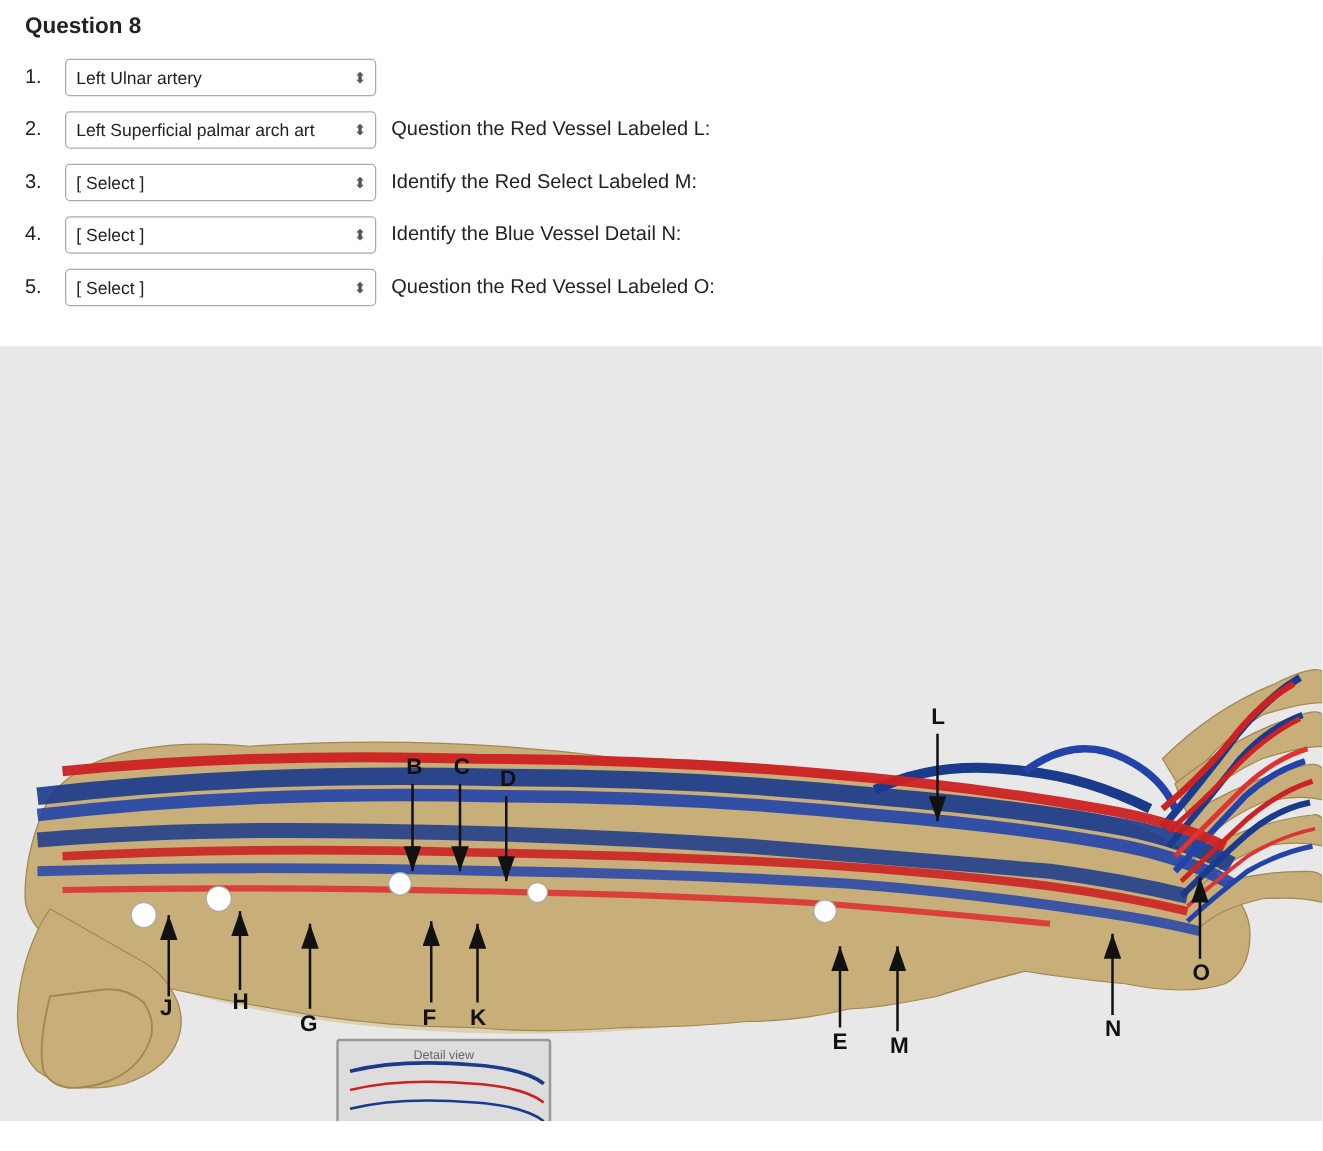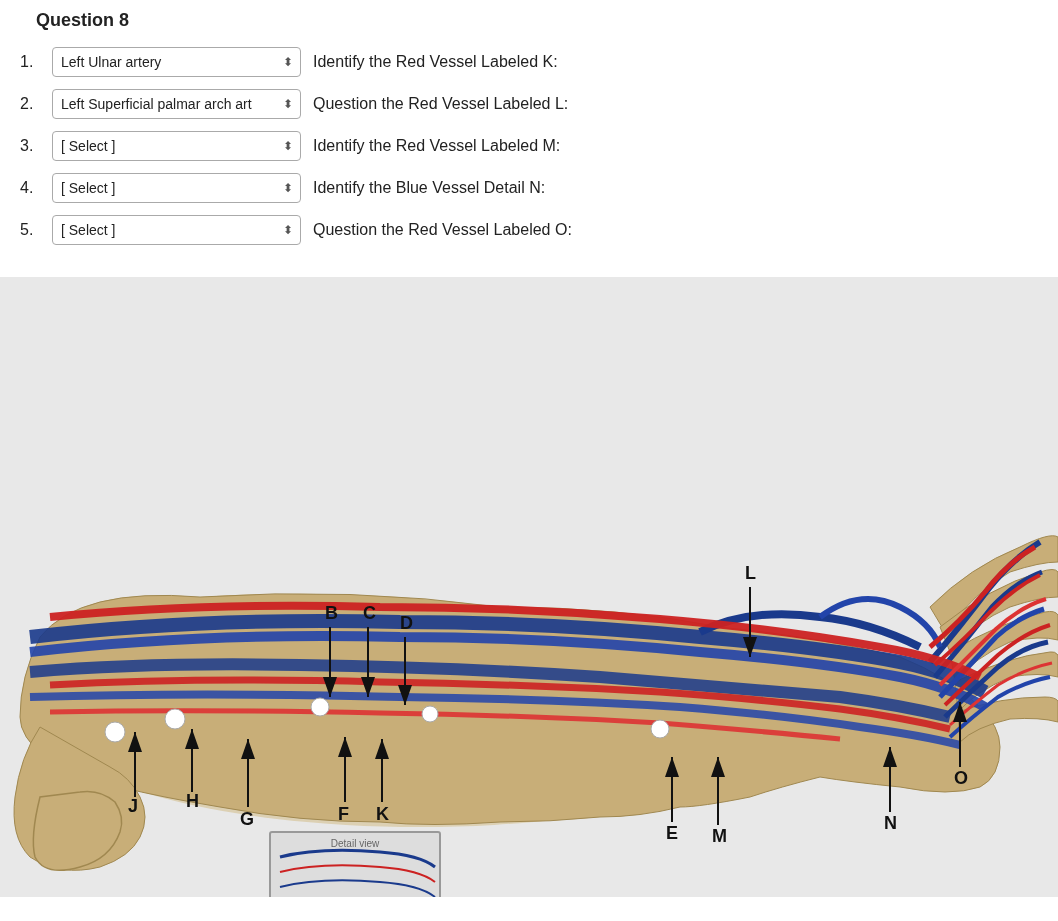--- a/index.html
+++ b/index.html
@@ -6,21 +6,21 @@
     body {
       font-family: -apple-system, BlinkMacSystemFont, 'Helvetica Neue', Arial, sans-serif;
       background: #ffffff;
       width: 1058px;
       min-height: 921px;
       overflow-x: hidden;
     }
     .page-title {
       font-size: 18px;
       font-weight: 600;
-      padding: 10px 20px 6px 36px;
+      padding: 10px 20px 6px 20px;
       color: #222;
     }
     .questions-section {
       padding: 10px 20px;
     }
     .question-row {
       display: flex;
       align-items: center;
       margin-bottom: 12px;
       gap: 8px;
@@ -96,21 +96,20 @@
         <option>[ Select ]</option>
         <option>Left Superficial palmar arch art</option>
         <option>Left Radial artery</option>
         <option>Left Common palmar digital artery</option>
         <option>Left Proper palmar digital artery</option>
         <option>Left Anterior interosseous artery</option>
         <option>Left Deep palmar arch</option>
       </select>
       <span class="select-arrow">⬍</span>
     </div>
-    <span class="question-label">Identify the Red Vessel Labeled K:</span>
   </div>
 
   <div class="question-row">
     <span class="question-number">2.</span>
     <div class="select-wrapper">
       <select>
         <option selected="">Left Superficial palmar arch art</option>
         <option>[ Select ]</option>
         <option>Left Ulnar artery</option>
         <option>Left Radial artery</option>
@@ -132,21 +131,21 @@
         <option>Left Ulnar artery</option>
         <option>Left Superficial palmar arch art</option>
         <option>Left Radial artery</option>
         <option>Left Common palmar digital artery</option>
         <option>Left Proper palmar digital artery</option>
         <option>Left Anterior interosseous artery</option>
         <option>Left Deep palmar arch</option>
       </select>
       <span class="select-arrow">⬍</span>
     </div>
-    <span class="question-label">Identify the Red Vessel Labeled M:</span>
+    <span class="question-label">Identify the Red Select Labeled M:</span>
   </div>
 
   <div class="question-row">
     <span class="question-number">4.</span>
     <div class="select-wrapper">
       <select>
         <option selected="">[ Select ]</option>
         <option>Left Ulnar artery</option>
         <option>Left Superficial palmar arch art</option>
         <option>Left Radial artery</option>

